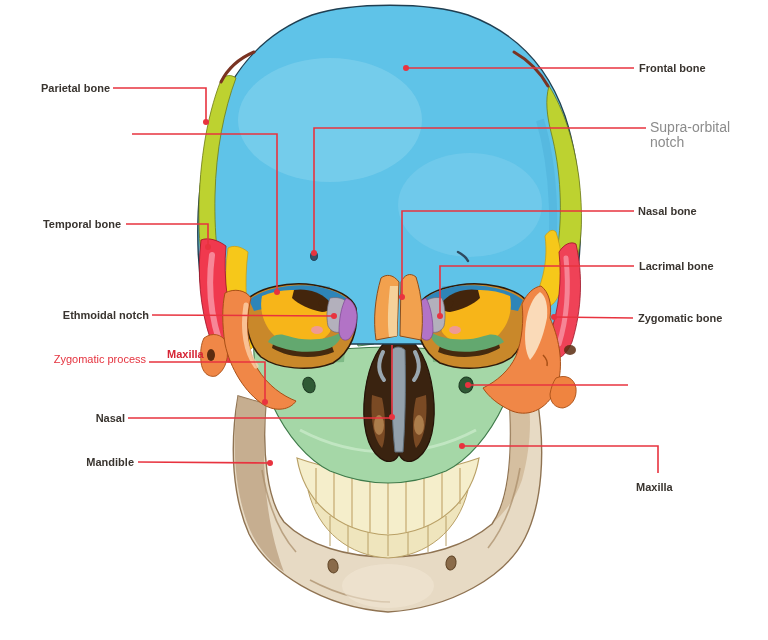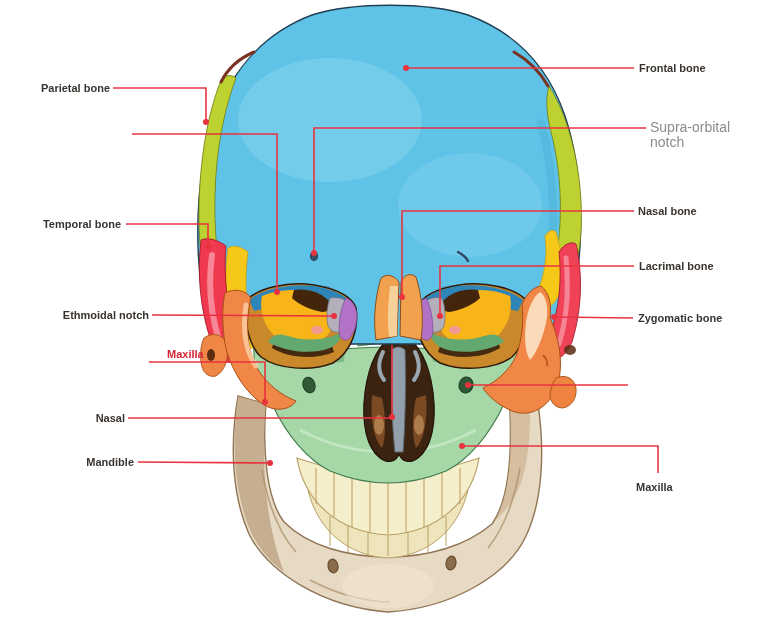--- a/index.html
+++ b/index.html
@@ -205,20 +205,21 @@
     <g>
       <polyline points="462,446 658,446 658,473"></polyline>
           <circle cx="462" cy="446" r="3" fill="#e8333f" stroke="none"></circle>
     </g>
   </g>
 </svg>
 
   <div class="lbl" style="right:658px;top:80px">Parietal bone</div>
   <div class="lbl" style="right:647px;top:216px">Temporal bone</div>
   <div class="lbl" style="right:619px;top:307px">Ethmoidal notch</div>
+  <div class="lbl red" style="right:622px;top:351px">Zygomatic process</div>
   <div class="lbl small-red" style="left:167px;top:348px">Maxilla</div>
   <div class="lbl" style="right:643px;top:410px">Nasal</div>
   <div class="lbl" style="right:634px;top:454px">Mandible</div>
 
   <div class="lbl" style="left:639px;top:60px">Frontal bone</div>
   <div class="lbl gray center" style="left:650px;top:120px;width:84px">
     <div>Supra-orbital</div>
     <div>notch</div>
   </div>
   <div class="lbl" style="left:638px;top:203px">Nasal bone</div>

